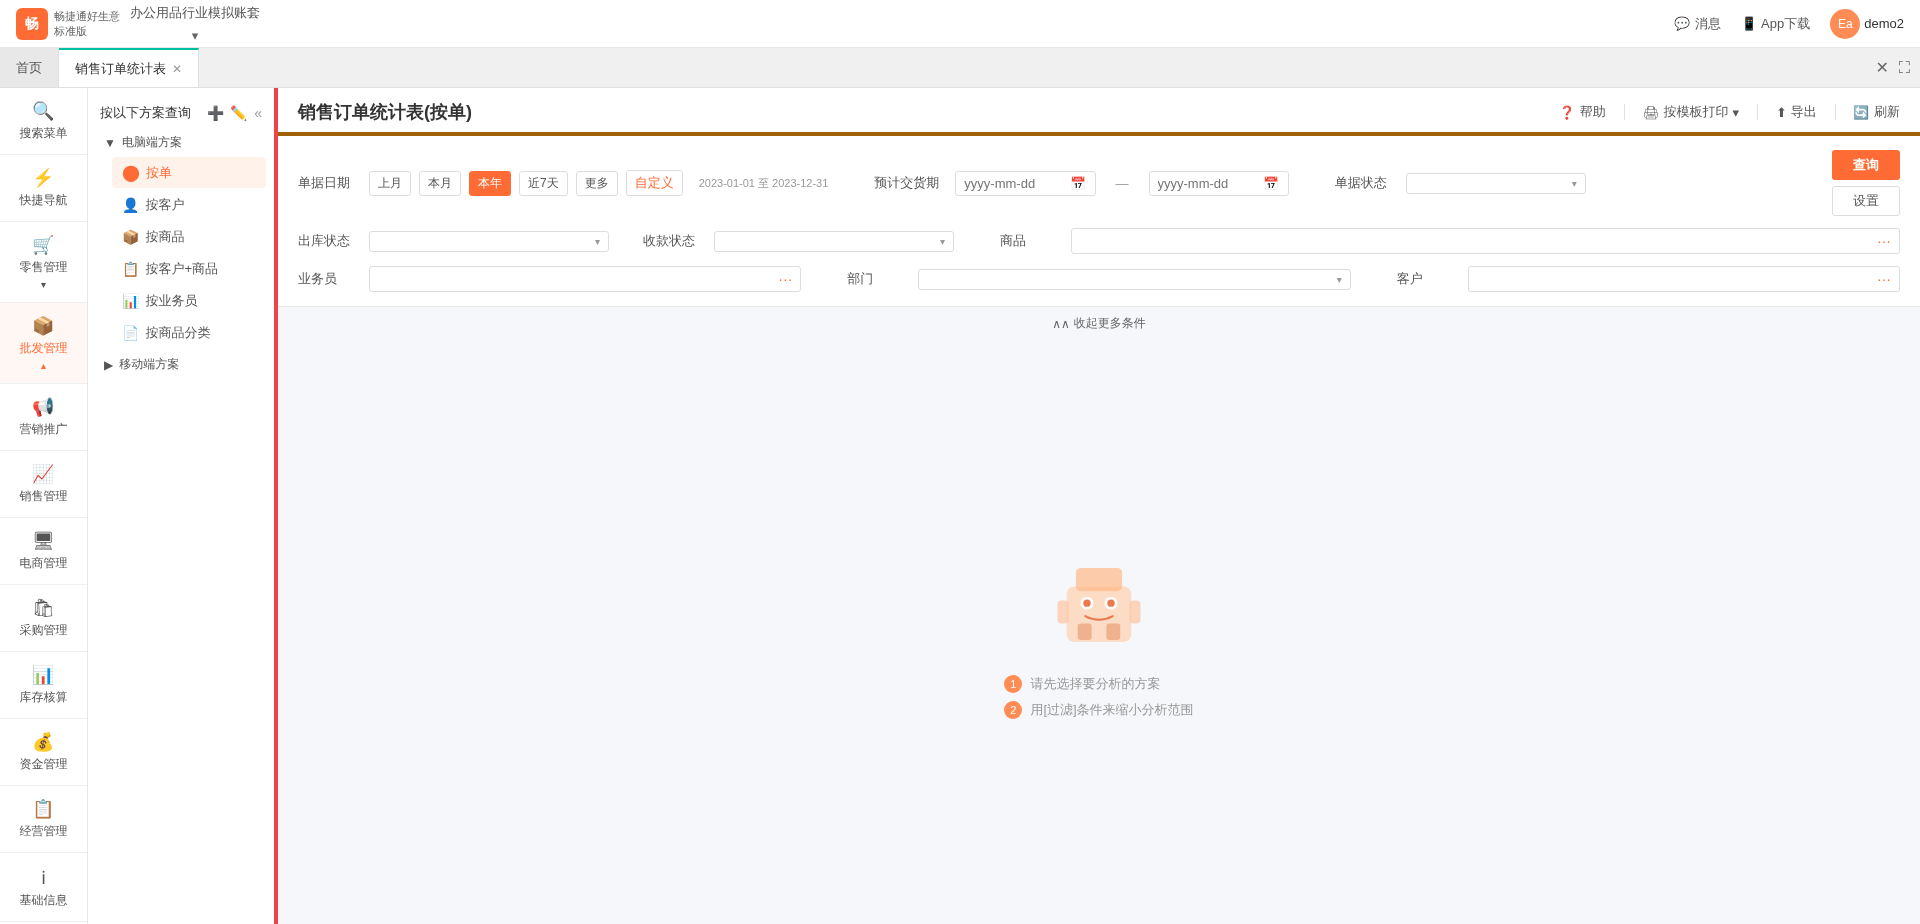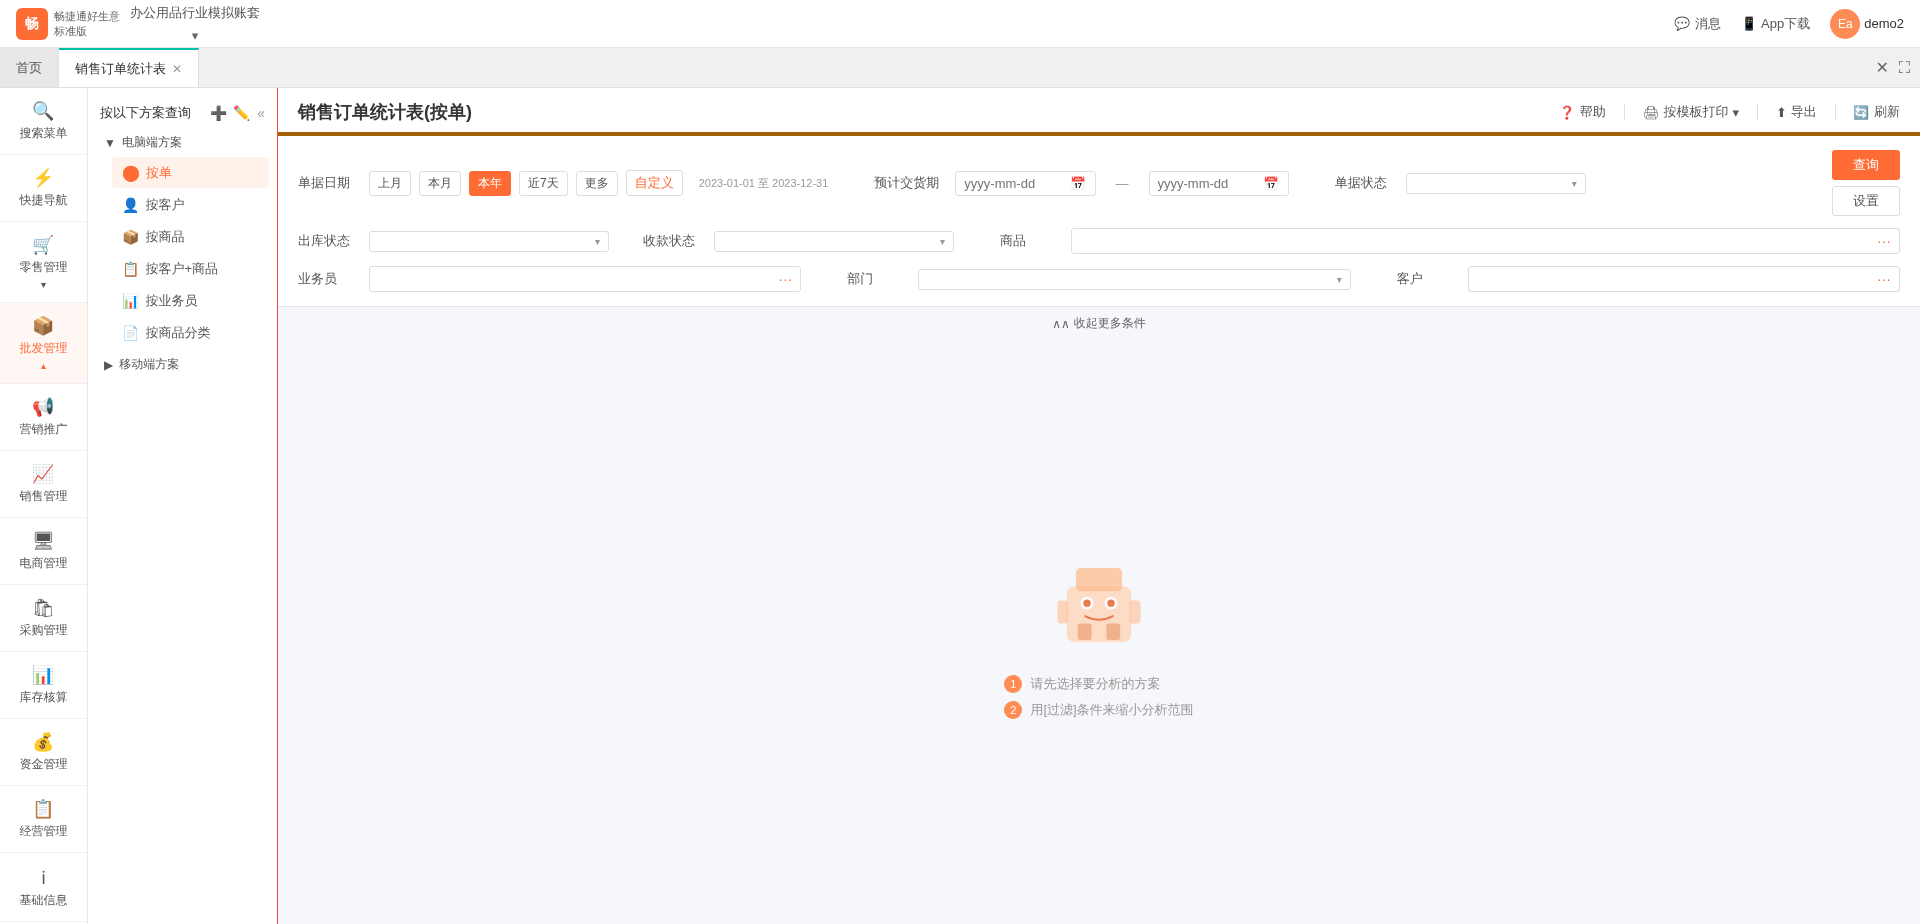--- a/index.html
+++ b/index.html
@@ -85,21 +85,21 @@
       flex: 1;
       display: flex;
       flex-direction: row;
       overflow: hidden;
     }
 
     
     .left-panel {
       width: 190px;
       background: #fff;
-      border-right: 1px solid #ef4444;
+      border-right: 4px solid #ef4444;
       padding: 10px 0;
     }
     .left-panel-header {
       display: flex; align-items: center; padding: 6px 12px;
       font-size: 13px; color: #333; font-weight: 500; gap: 6px;
     }
     .left-panel-header .actions { margin-left: auto; display: flex; gap: 6px; }
     .lp-action-btn { color: #999; cursor: pointer; font-size: 14px; }
 
     .scheme-group { padding: 0 8px; }
@@ -182,21 +182,21 @@
     }
     .filter-dots { color: #ff6b35; cursor: pointer; font-size: 14px; }
 
     
     .query-btn-group {
       display: flex; flex-direction: column; gap: 6px; margin-left: auto;
     }
     .query-btn {
       background: #ff6b35; color: #fff; border: none;
       padding: 6px 20px; border-radius: 3px; cursor: pointer;
-      font-size: 13px; font-weight: 400;
+      font-size: 13px; font-weight: 700;
     }
     .setting-btn {
       background: #fff; color: #555; border: 1px solid #ddd;
       padding: 5px 20px; border-radius: 3px; cursor: pointer; font-size: 13px;
     }
 
     
     .collapse-bar {
       display: flex; justify-content: center; align-items: center;
       padding: 8px; cursor: pointer; background: #f5f7fa;

